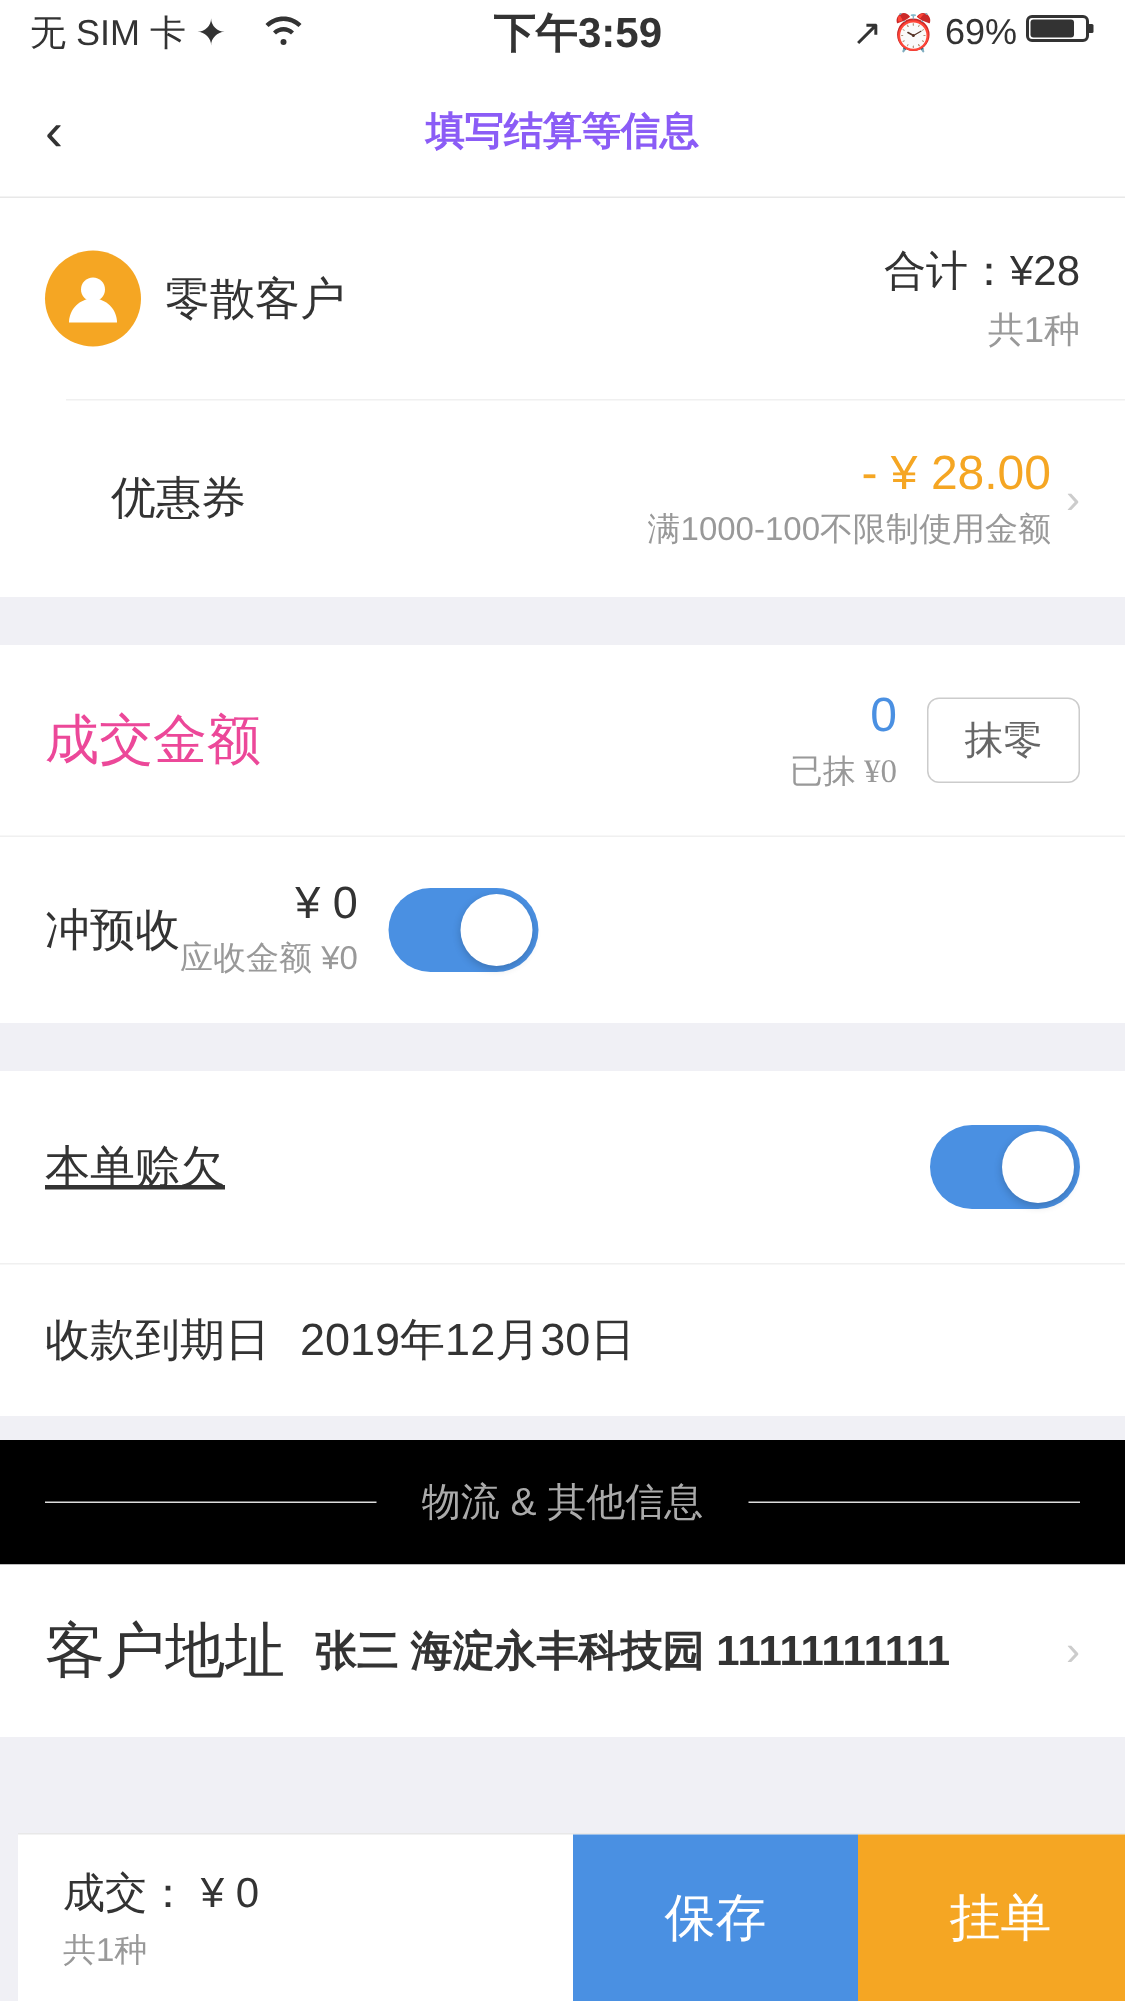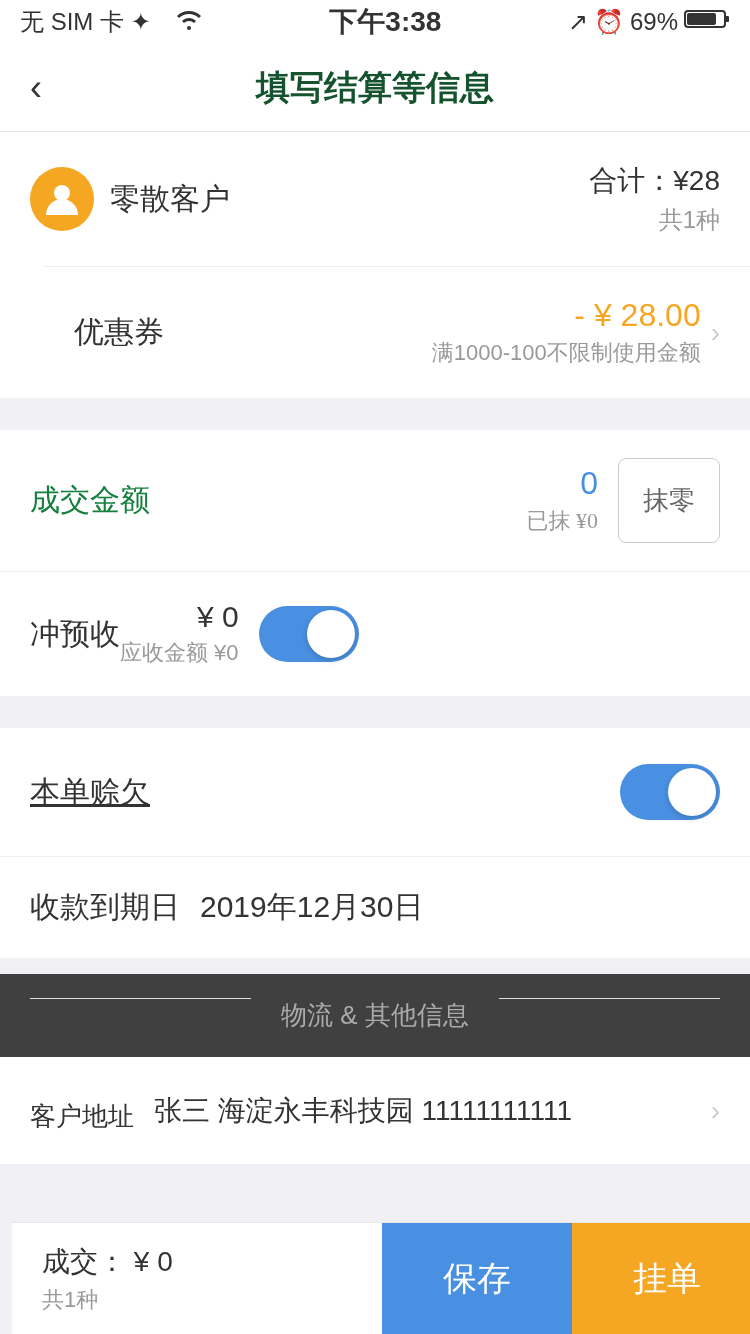--- a/index.html
+++ b/index.html
@@ -42,23 +42,23 @@
       border-bottom: 1px solid #e8e8e8;
     }
     .nav-back {
       position: absolute;
       left: 30px;
       font-size: 36px;
       color: #333;
       cursor: pointer;
     }
     .nav-title {
-      font-size: 34px;
+      font-size: 26px;
       font-weight: 600;
-      color: #14532d;
+      color: #8b5cf6;
     }
 
     
     .section {
       background: #fff;
       margin-bottom: 16px;
     }
 
     
     .customer-row {
@@ -114,29 +114,29 @@
 
     
     .deal-row {
       display: flex;
       align-items: center;
       justify-content: space-between;
       padding: 28px 30px;
       background: #fff;
       border-bottom: 1px solid #f0f0f0;
     }
-    .deal-label { font-size: 30px; color: #15803d; }
+    .deal-label { font-size: 36px; color: #ec4899; }
     .deal-right { display: flex; align-items: center; gap: 20px; }
     .deal-right-inner { text-align: right; }
     .deal-value { font-size: 32px; color: #4a90e2; font-weight: 500; }
     .deal-deducted { font-size: 22px; color: #999; margin-top: 4px; font-family: Liberation Serif, serif; }
     .round-zero-btn {
       border: 1px solid #ccc;
       border-radius: 8px;
-      padding: 24px 24px;
+      padding: 10px 24px;
       font-size: 26px;
       color: #666;
       background: #fff;
       cursor: pointer;
     }
 
     
     .prepay-row {
       display: flex;
       align-items: center;
@@ -189,23 +189,23 @@
       padding: 30px 30px;
       background: #fff;
       border-top: 1px solid #f0f0f0;
       gap: 20px;
     }
     .due-label { font-size: 30px; color: #333; }
     .due-date { font-size: 30px; color: #333; }
 
     
     .logistics-divider {
-      background: #404040;
-      display: flex;
-      align-items: flex-start;
+      background: #000000;
+      display: flex;
+      align-items: center;
       justify-content: center;
       padding: 24px 0;
       margin-top: 16px;
     }
     .logistics-line {
       flex: 1;
       height: 1px;
       background: #ddd;
       margin: 0 30px;
     }
@@ -216,22 +216,22 @@
 
     
     .address-row {
       display: flex;
       align-items: center;
       justify-content: space-between;
       padding: 30px 30px;
       background: #fff;
       margin-top: 0;
     }
-    .address-label { font-size: 26px; color: #333; flex-shrink: 0; margin-right: 20px; margin-top: 12px; }
-    .address-value { font-size: 28px; color: #333; flex: 1; }
+    .address-label { font-size: 40px; color: #333; flex-shrink: 0; margin-right: 20px; }
+    .address-value { font-size: 28px; color: #333; flex: 1; font-weight: bold; }
     .address-chevron { color: #ccc; font-size: 28px; }
 
     
     .bottom-spacer { height: 120px; background: #f0f0f5; }
 
     
     .footer {
       position: fixed;
       bottom: 0;
       left: 12px;
@@ -271,21 +271,21 @@
   <div class="status-left">
     <span>无 SIM 卡 ✦</span>
     <span>
       <svg width="28" height="22" viewBox="0 0 28 22">
         <path d="M14 18a2 2 0 1 1 0 4 2 2 0 0 1 0-4z" fill="#333"></path>
         <path d="M7 13c1.9-1.9 4.5-3 7-3s5.1 1.1 7 3l-2 2c-1.3-1.3-3.1-2-5-2s-3.7.7-5 2l-2-2z" fill="#333"></path>
         <path d="M2 8C5.3 4.7 9.5 3 14 3s8.7 1.7 12 5l-2 2C21 7.4 17.7 6 14 6S7 7.4 4 10L2 8z" fill="#333"></path>
       </svg>
     </span>
   </div>
-  <div class="status-center">下午3:38</div>
+  <div class="status-center">下午3:59</div>
   <div class="status-right">
     <span>↗</span>
     <span>⏰</span>
     <span>69%</span>
     <span>
       <svg width="46" height="22" viewBox="0 0 46 22">
         <rect x="1" y="3" width="40" height="16" rx="3" ry="3" fill="none" stroke="#333" stroke-width="2"></rect>
         <rect x="41" y="8" width="4" height="6" rx="1" fill="#333"></rect>
         <rect x="3" y="5" width="29" height="12" rx="2" fill="#333"></rect>
       </svg>

